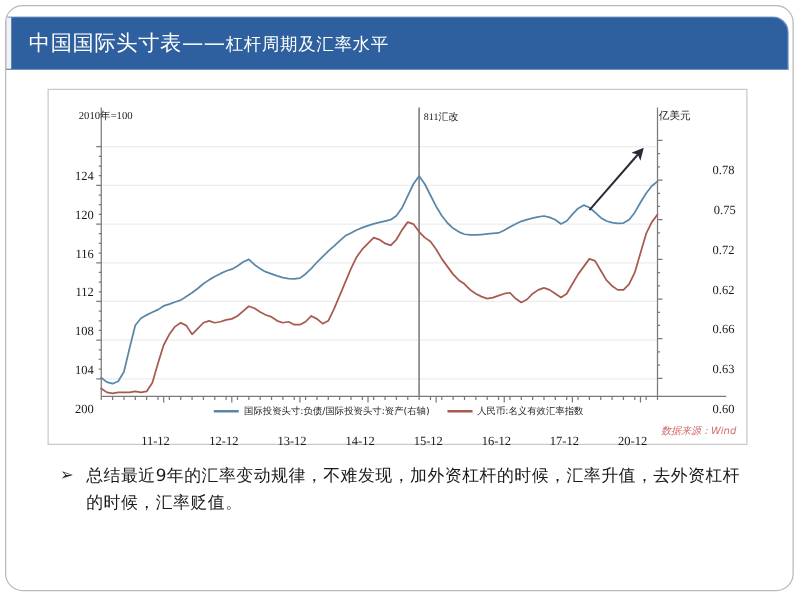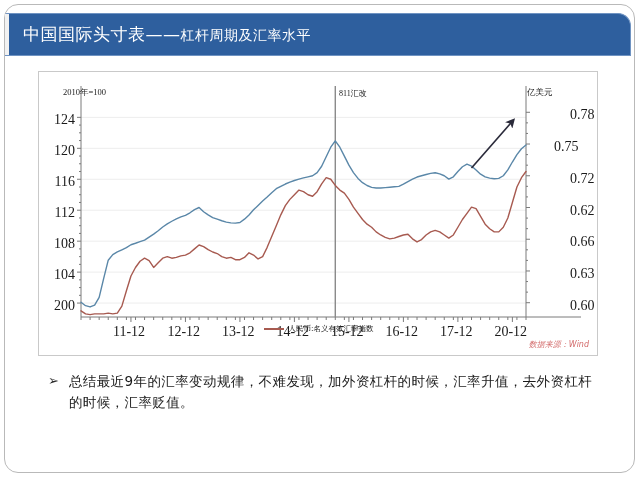--- a/index.html
+++ b/index.html
@@ -75,23 +75,24 @@
     color: #1a1a1a;
     white-space: nowrap;
   }
   #note-left  { left: 24px;  top: 15px; }
   #note-right { left: 488px; top: 15px; }
   #note-811   { left: 300px; top: 16px; font-size: 8px; }
 
   .tick-label {
     position: absolute;
     font-family: "Liberation Serif", serif;
-    font-size: 14px;
+    font-size: 10px;
     color: #1a1a1a;
     white-space: nowrap;
+    margin-top: 24px;
   }
   .tick-left  { text-align: right; width: 22px; }
   .tick-right { text-align: left;  width: 26px; padding-left: 36px; }
   .tick-x     { width: 36px; }
 
   
   #legend {
     position: absolute;
     left: 0; top: 252px;
     width: 560px;
@@ -298,34 +299,38 @@
         <div class="tick-label tick-left" style="left: 14px; top: 164.163px;">108</div>
         <div class="tick-label tick-left" style="left: 14px; top: 133.208px;">112</div>
         <div class="tick-label tick-left" style="left: 14px; top: 102.254px;">116</div>
         <div class="tick-label tick-left" style="left: 14px; top: 71.3004px;">120</div>
         <div class="tick-label tick-left" style="left: 14px; top: 40.3463px;">124</div>
         <div class="tick-label tick-right" style="left: 495px; top: 225.717px;">0.60</div>
         <div class="tick-label tick-right" style="left: 495px; top: 193.978px;">0.63</div>
         <div class="tick-label tick-right" style="left: 495px; top: 162.239px;">0.66</div>
         <div class="tick-label tick-right" style="left: 495px; top: 130.5px;">0.62</div>
         <div class="tick-label tick-right" style="left: 495px; top: 98.7609px;">0.72</div>
-        <div class="tick-label tick-right" style="left: 479px; top: 67.0217px; text-align: center;">0.75</div>
+        <div class="tick-label tick-right" style="left: 496px; top: 67.0217px; text-align: center;">0.75</div>
         <div class="tick-label tick-right" style="left: 495px; top: 35.2826px;">0.78</div>
         <div class="tick-label tick-x" style="left: 73.949px; top: 252px;">11-12</div>
         <div class="tick-label tick-x" style="left: 128.439px; top: 252px;">12-12</div>
         <div class="tick-label tick-x" style="left: 182.929px; top: 252px;">13-12</div>
         <div class="tick-label tick-x" style="left: 237.418px; top: 252px;">14-12</div>
         <div class="tick-label tick-x" style="left: 291.908px; top: 252px;">15-12</div>
         <div class="tick-label tick-x" style="left: 346.398px; top: 252px;">16-12</div>
         <div class="tick-label tick-x" style="left: 400.888px; top: 252px;">17-12</div>
         <div class="tick-label tick-x" style="left: 455.378px; top: 252px;">20-12</div>
       </div>
 
     <div id="legend">
         <div class="legend-item">
+          <span class="legend-swatch" style="background: rgb(90, 135, 168);"></span>
+          <span class="legend-label">国际投资头寸:负债/国际投资头寸:资产(右轴)</span>
+        </div>
+        <div class="legend-item">
           <span class="legend-swatch" style="background: rgb(167, 90, 80);"></span>
           <span class="legend-label">人民币:名义有效汇率指数</span>
         </div>
       </div>
 
     <div id="source">数据来源：Wind</div>
   </div>
 
   <div id="bullet-block">
     <span id="bullet-marker">➢</span>

